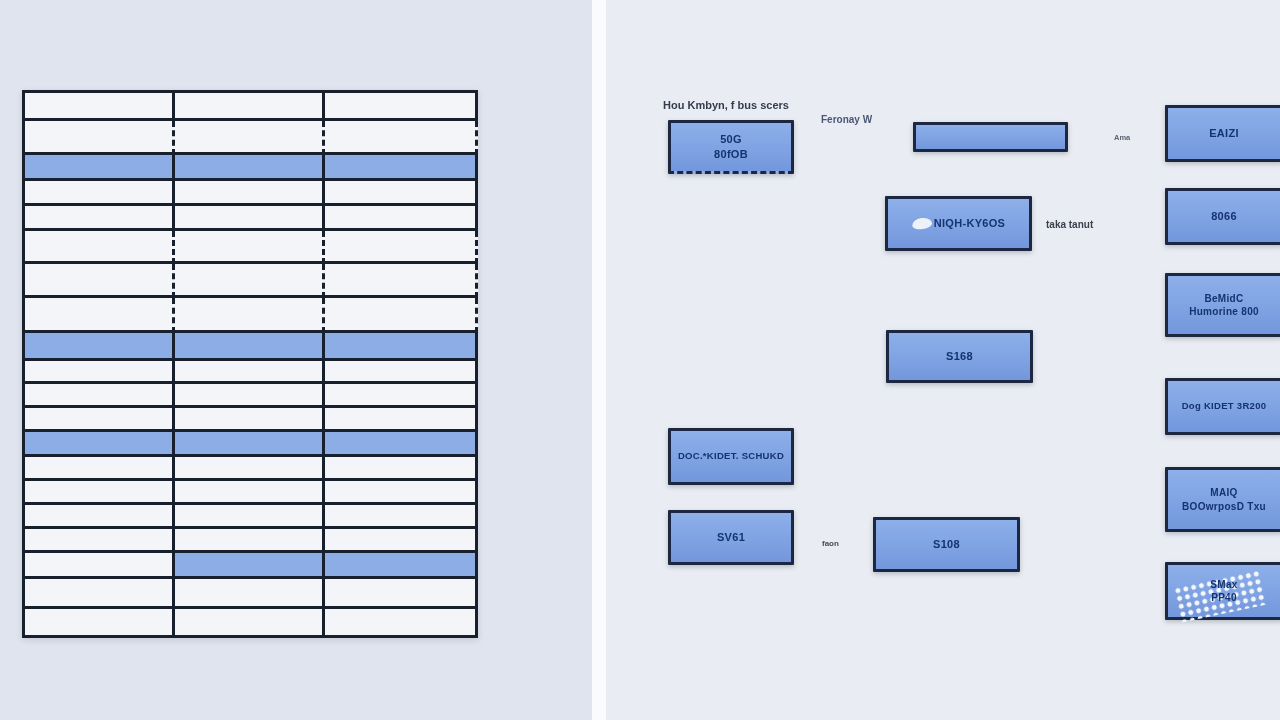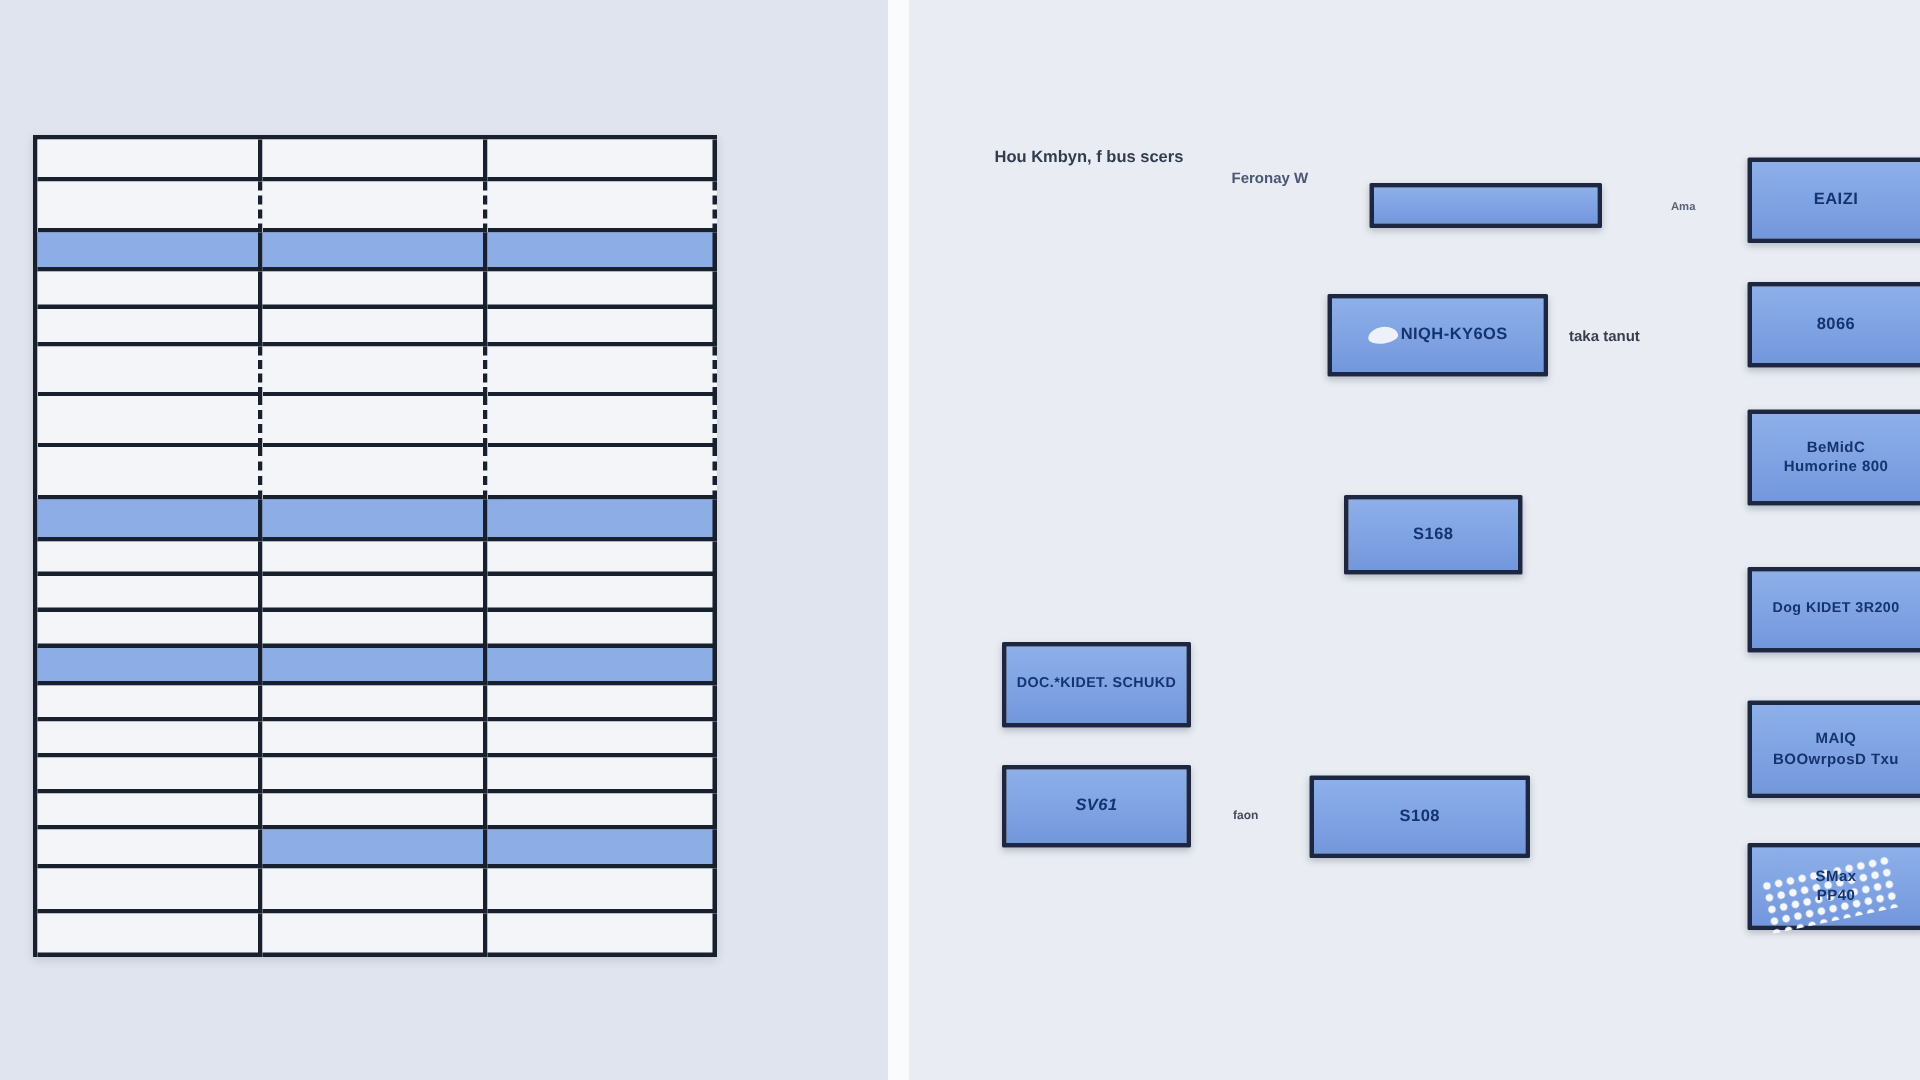--- a/index.html
+++ b/index.html
@@ -204,35 +204,39 @@
       <path d="M1163 500 L1042 541" marker-end="url(#arr)"></path>
     </g>
   </svg>
 
   <div class="fc-label" style="left:57px;top:99px;font-size:11px;color:#333c4d;">Hou Kmbyn, f bus scers</div>
   <div class="fc-label" style="left:215px;top:114px;font-size:10px;color:#4a5674;">Feronay W</div>
   <div class="fc-label" style="left:508px;top:133px;font-size:7.5px;color:#5a6275;">Ama</div>
   <div class="fc-label" style="left:440px;top:219px;font-size:10px;color:#3a3f4e;">taka tanut</div>
   <div class="fc-label" style="left:216px;top:539px;font-size:8px;color:#444a58;">faon</div>
 
+  <div class="node" style="left:62px;top:120px;width:126px;height:54px;border-bottom-style:dashed;">
+    <span class="ln">50G</span>
+    <span class="ln">80fOB</span>
+  </div>
   <div class="node" style="left:62px;top:428px;width:126px;height:57px;font-size:9.5px;">
     <span class="ln">DOC.*KIDET. SCHUKD</span>
   </div>
-  <div class="node" style="left:62px;top:510px;width:126px;height:55px;font-style:italic;">
+  <div class="node" style="left:62px;top:510px;width:126px;height:55px;">
     <span class="ln">SV61</span>
   </div>
 
   <div class="node" style="left:307px;top:122px;width:155px;height:30px;"></div>
   <div class="node" style="left:279px;top:196px;width:147px;height:55px;">
     <span class="m2-row">
       <span class="wedge"></span>
       <span class="ln">NIQH-KY6OS</span>
     </span>
   </div>
-  <div class="node" style="left:290px;top:330px;width:119px;height:53px;">
+  <div class="node" style="left:280px;top:330px;width:147px;height:53px;">
     <span class="ln">S168</span>
   </div>
   <div class="node" style="left:267px;top:517px;width:147px;height:55px;">
     <span class="ln">S108</span>
   </div>
 
   <div class="node" style="left:559px;top:105px;width:118px;height:57px;">
     <span class="ln">EAIZI</span>
   </div>
   <div class="node" style="left:559px;top:188px;width:118px;height:57px;">

